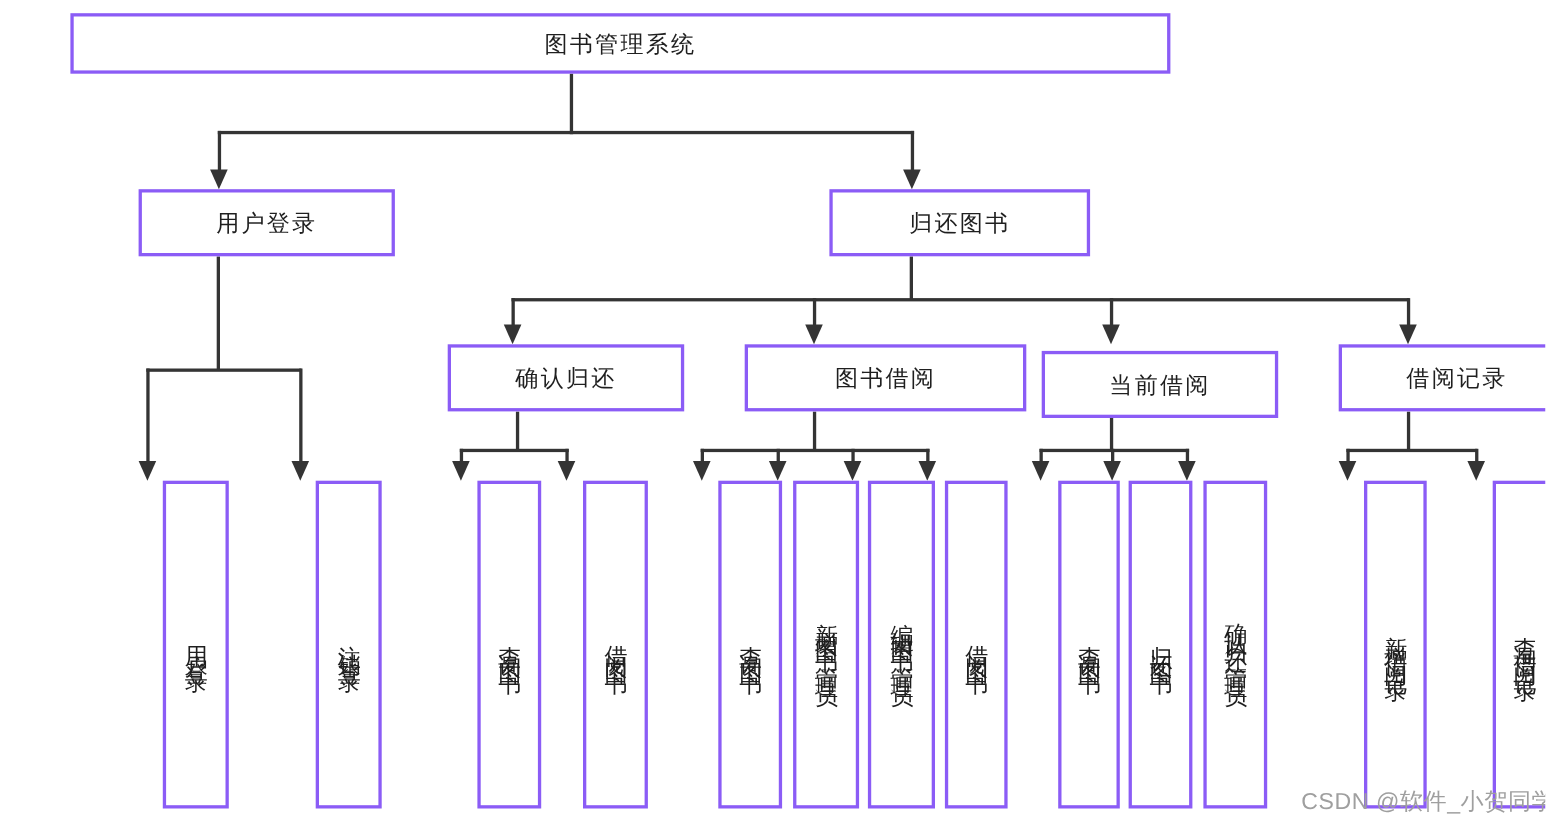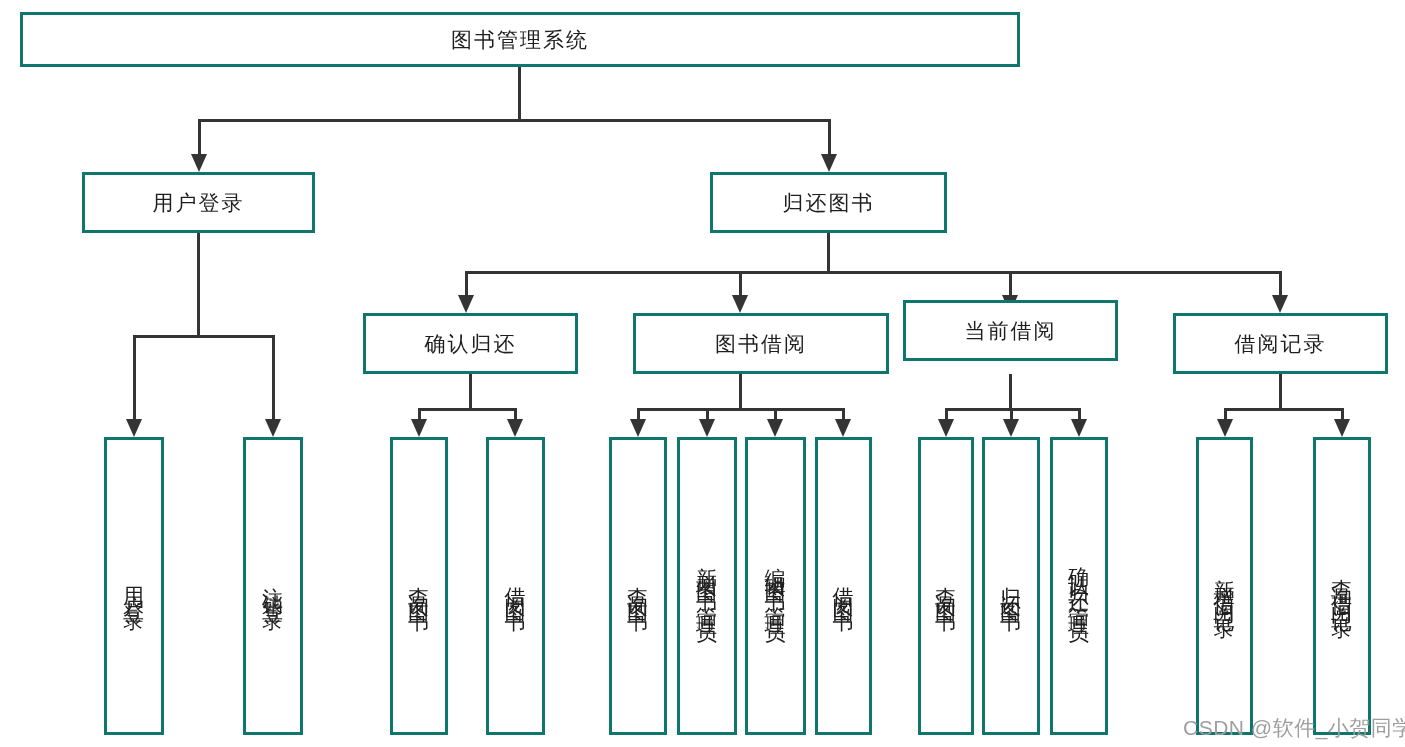--- a/index.html
+++ b/index.html
@@ -3,24 +3,25 @@
 <meta charset="utf-8">
 <style>
   html,body { margin:0; padding:0; background:#ffffff; }
   .canvas {
     position:relative; width:1405px; height:747px;
     background:#ffffff; overflow:hidden;
     font-family:"Liberation Sans", sans-serif;
   }
   .box {
     position:absolute; box-sizing:border-box;
-    border:3px solid #0f766e; background:#ffffff;
+    border:3px solid #8b5cf6; background:#ffffff;
     display:flex; align-items:center; justify-content:center;
     font-size:21px; color:#1f1f1f; letter-spacing:2px;
     z-index:2;
+    margin-left:44px;
   }
   .leaf-label {
     writing-mode:vertical-rl; text-orientation:mixed;
     letter-spacing:8px; font-size:21px; line-height:1;
   }
   .hline, .vline { position:absolute; background:#343434; z-index:1; }
   .hline { height:3px; }
   .vline { width:3px; }
   .ahead {
     position:absolute; width:0; height:0; z-index:1;
@@ -49,21 +50,21 @@
   <div class="box" style="left:710px; top:172px; width:237px; height:61px;">
     <span>归还图书</span>
   </div>
 
   <div class="box" style="left:363px; top:313px; width:215px; height:61px;">
     <span>确认归还</span>
   </div>
   <div class="box" style="left:633px; top:313px; width:256px; height:61px;">
     <span>图书借阅</span>
   </div>
-  <div class="box" style="left:903px; top:300px; width:215px; height:61px;">
+  <div class="box" style="left:903px; top:319px; width:215px; height:61px;">
     <span>当前借阅</span>
   </div>
   <div class="box" style="left:1173px; top:313px; width:215px; height:61px;">
     <span>借阅记录</span>
   </div>
 
   <div class="box" style="left:104px; top:437px; width:60px; height:298px;">
     <span class="leaf-label">用户登录</span>
   </div>
   <div class="box" style="left:243px; top:437px; width:60px; height:298px;">

